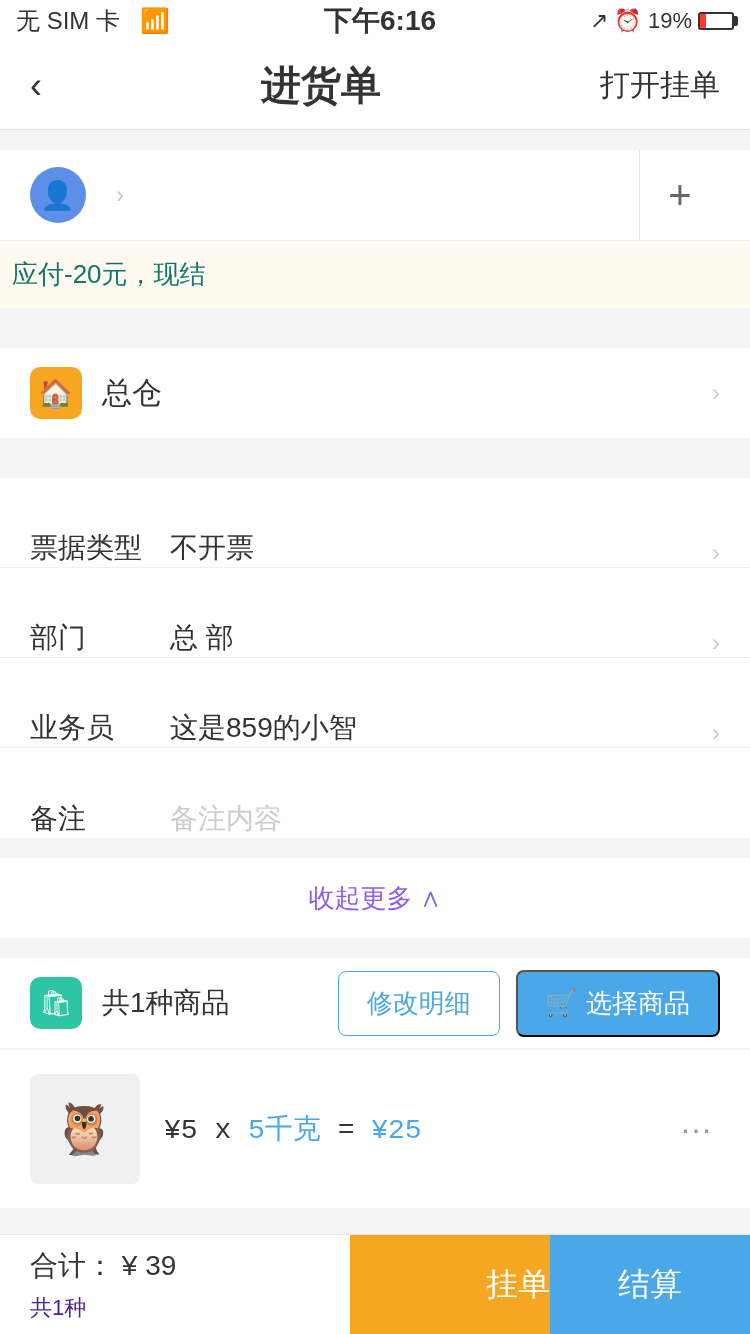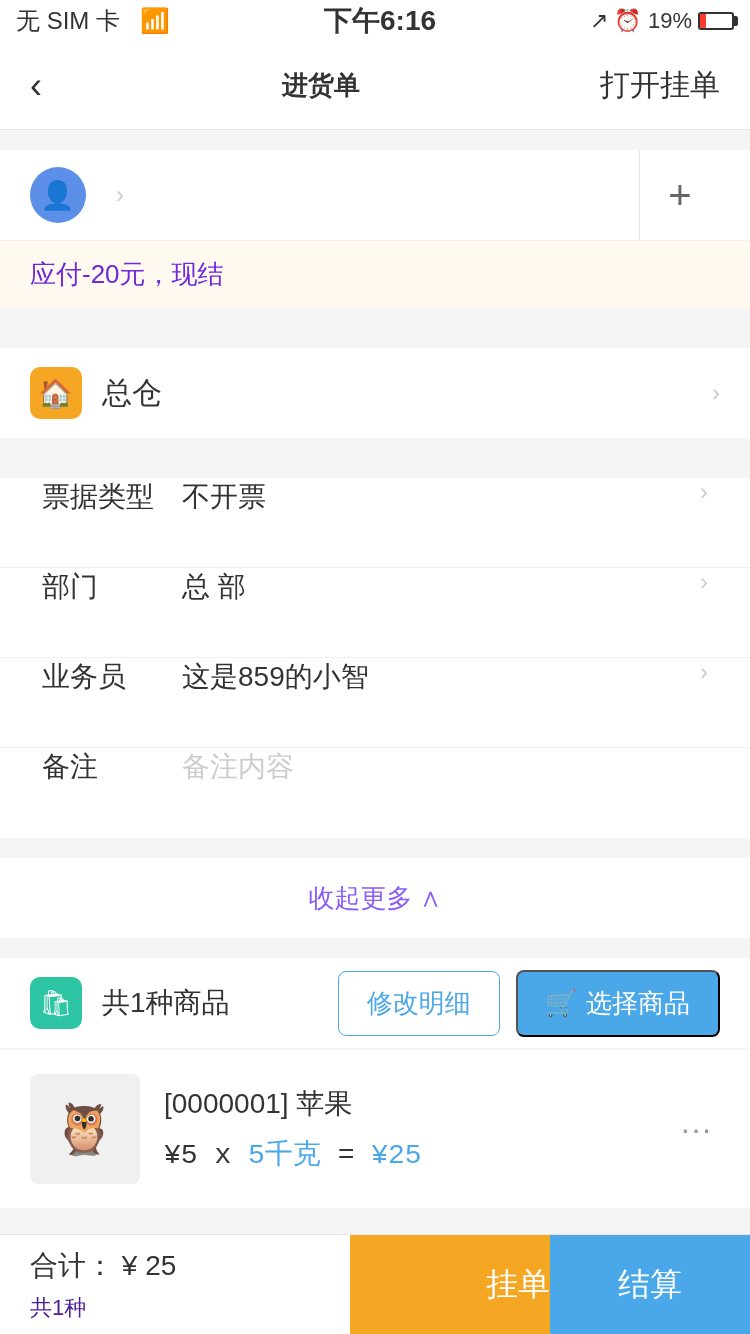--- a/index.html
+++ b/index.html
@@ -76,21 +76,21 @@
       justify-content: space-between;
       padding: 0 30px;
       border-bottom: 1px solid #e5e5e5;
     }
     .nav-back {
       font-size: 36px;
       color: #333;
       cursor: pointer;
     }
     .nav-title {
-      font-size: 26px;
+      font-size: 40px;
       font-weight: 600;
       color: #333;
     }
     .nav-action {
       font-size: 30px;
       color: #333;
     }
 
     
     .section-divider {
@@ -141,23 +141,23 @@
       align-items: center;
       justify-content: center;
       font-size: 40px;
       color: #666;
       cursor: pointer;
     }
 
     
     .payment-notice {
       background: #fff9f0;
-      padding: 16px 30px;
+      padding: 16px 12px;
       font-size: 26px;
-      color: #6d28d9;
+      color: #0f766e;
     }
 
     
     .warehouse-section {
       background: #fff;
       margin-top: 20px;
       display: flex;
       align-items: center;
       padding: 0 30px;
       height: 90px;
@@ -180,23 +180,23 @@
       color: #333;
     }
 
     
     .form-section {
       background: #fff;
       margin-top: 20px;
     }
     .form-row {
       display: flex;
-      align-items: flex-start;
+      align-items: flex-end;
       height: 90px;
-      padding: 0 42px;
+      padding: 0 30px;
       border-bottom: 1px solid #f0f0f0;
     }
     .form-row:last-child {
       border-bottom: none;
     }
     .form-label {
       font-size: 28px;
       color: #333;
       width: 140px;
       flex-shrink: 0;
@@ -458,39 +458,38 @@
     <span>🛒</span>
     <span>选择商品</span>
   </button>
 </div>
 
 <div class="product-item">
   <div class="product-thumb">
     <span class="product-thumb-owl">🦉</span>
   </div>
   <div class="product-info">
-    <div class="product-name">[0000001] 苹果</div>
     <div class="product-price">
       <span>¥5</span>
       <span> x </span>
       <span class="highlight">5千克</span>
       <span> = </span>
       <span class="highlight">¥25</span>
     </div>
   </div>
   <span class="product-more">···</span>
 </div>
 
 <div class="bottom-spacer"></div>
 
 <div class="footer">
   <div class="footer-total">
     <div class="footer-total-main">
       <span>合计：</span>
-      <span>¥ 25</span>
+      <span>¥ 39</span>
     </div>
     <div class="footer-total-sub">共1种</div>
   </div>
   <div class="footer-btn-hang">
     <span>挂单</span>
   </div>
   <div class="footer-btn-settle">
     <span>结算</span>
   </div>
 </div>

